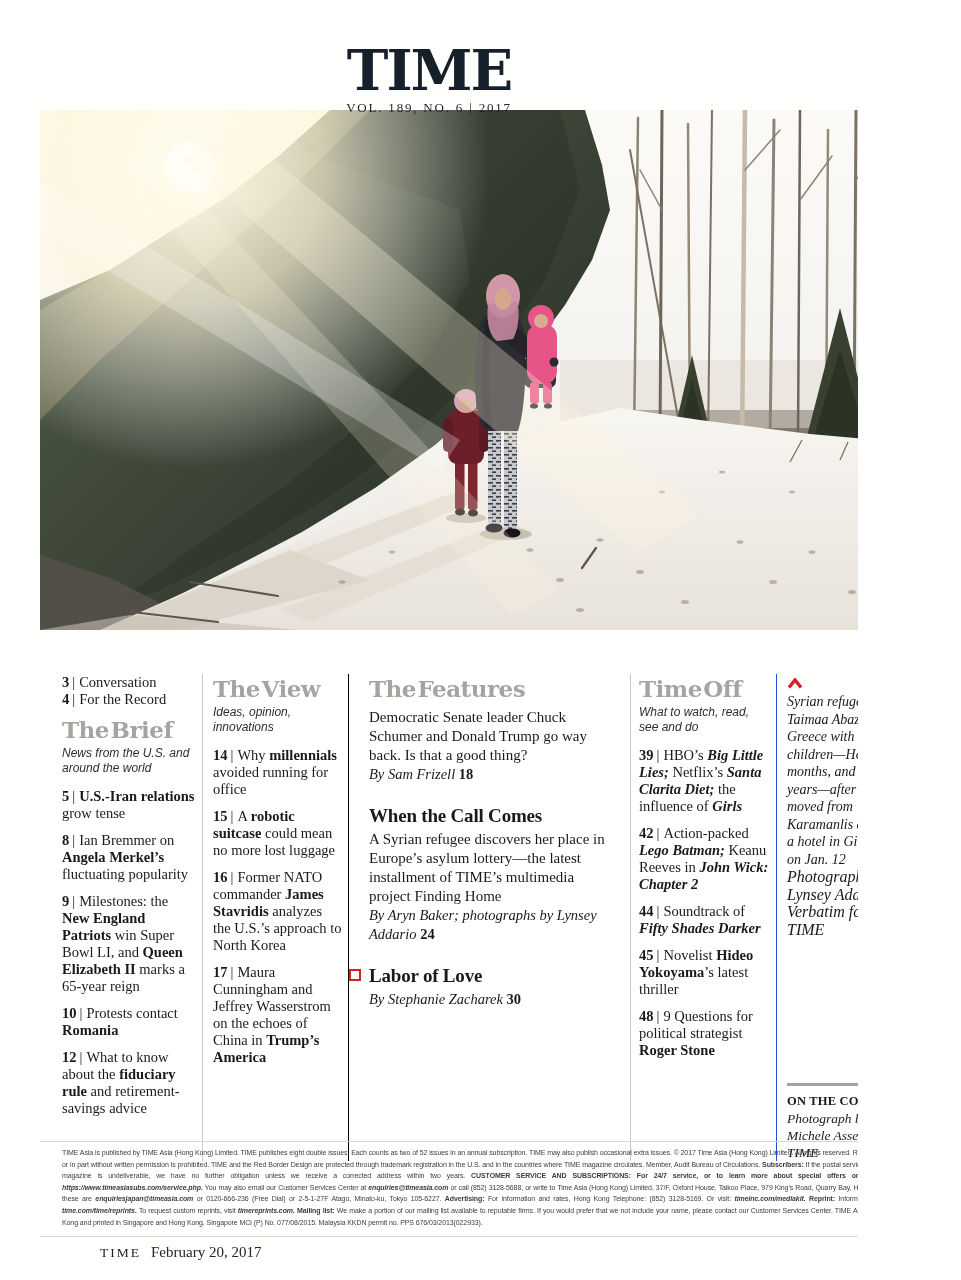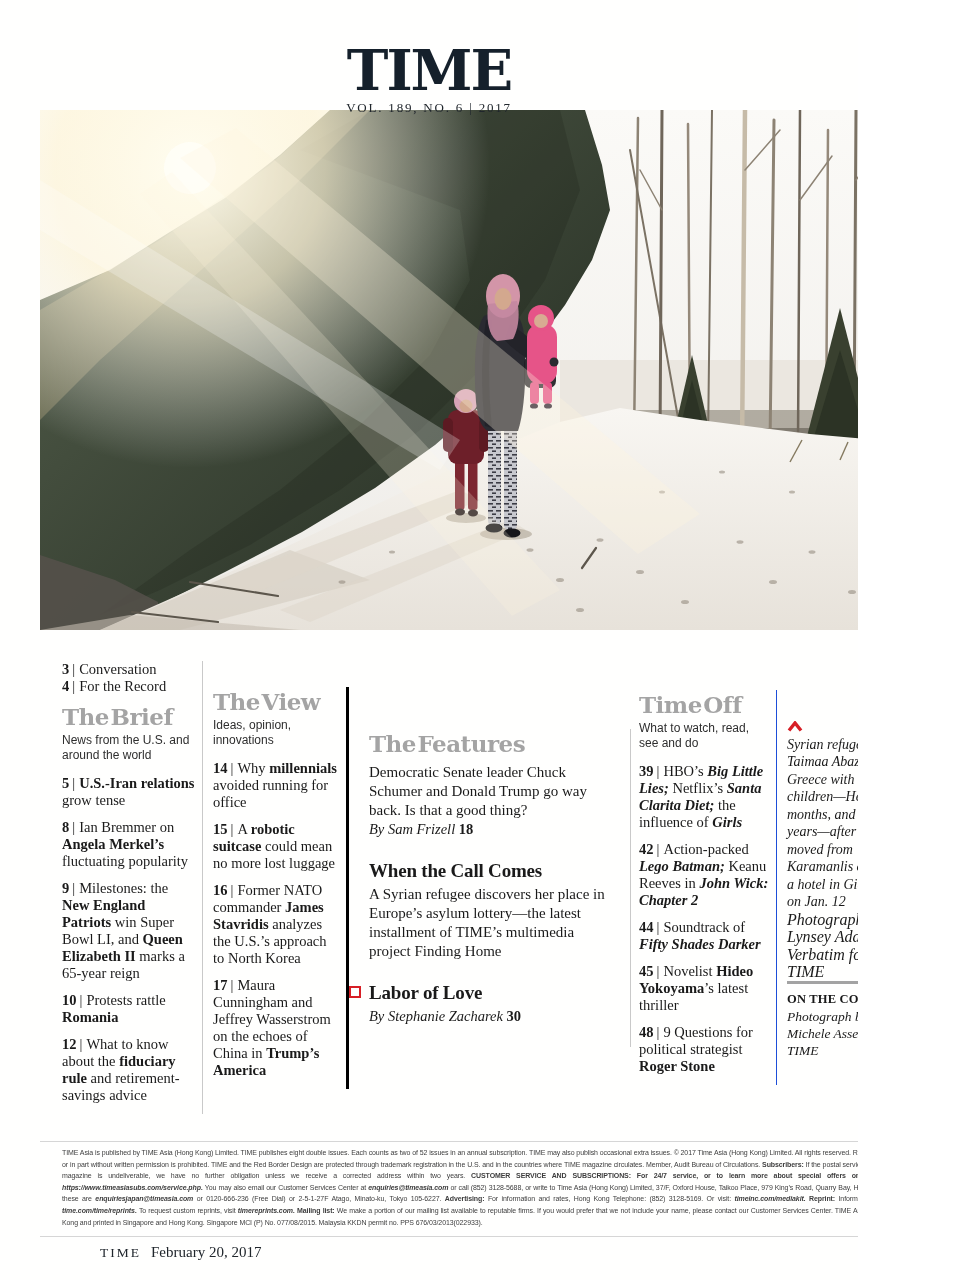--- a/index.html
+++ b/index.html
@@ -10,31 +10,31 @@
   .masthead{position:absolute;top:42px;left:0;width:100%;text-align:center;z-index:3;}
   .logo{font-family:"DejaVu Serif","Liberation Serif",serif;font-weight:700;font-size:56px;
         line-height:56px;letter-spacing:-2px;color:#15202b;}
   .issue-line{margin-top:2px;font-size:13px;letter-spacing:1.8px;color:#20262c;font-weight:500;}
 
   
   .photo{position:absolute;top:110px;left:40px;width:881px;height:520px;z-index:1;}
   .photo svg{display:block;}
 
   
-  .toc{position:absolute;top:644px;left:62px;width:858px;height:487px;display:flex;z-index:2;align-items:center;}
+  .toc{position:absolute;top:674px;left:62px;width:858px;height:487px;display:flex;z-index:2;}
   .col{box-sizing:border-box;font-size:14.5px;line-height:17px;}
   .c1{width:141px;padding-right:6px;border-right:1px solid #c9c9c9;}
-  .c2{width:146px;padding:0 6px 0 10px;border-right:3px solid #000000;}
+  .c2{width:146px;padding:0 6px 0 10px;border-right:1px solid #000000;}
   .c3{width:282px;padding:0 12px 0 20px;border-right:1px solid #c9c9c9;}
   .c4{width:146px;padding:0 6px 0 8px;border-right:1px solid #1d4ed8;}
   .c5{width:131px;padding-left:10px;display:flex;flex-direction:column;}
 
   .sec-header{font-family:"DejaVu Serif","Liberation Serif",serif;font-weight:700;font-size:23px;
               line-height:26px;color:#a4a4a4;letter-spacing:-.5px;word-spacing:-6px;margin:2px 0 3px 0;}
-  .sec-sub{font-family:"Liberation Sans","DejaVu Sans",sans-serif;font-size:12px;
+  .sec-sub{font-family:"Liberation Sans","DejaVu Sans",sans-serif;font-style:italic;font-size:12px;
            line-height:15px;color:#2e2e2e;margin-bottom:12px;}
   .front{margin-bottom:9px;}
   .front .toc-item{margin-bottom:0;}
   .toc-item{margin-bottom:10px;}
   .num{font-weight:700;}
   .bar{font-weight:400;padding:0 4px 0 3px;}
   .seg-b{font-weight:700;}
   .seg-i{font-style:italic;}
   .seg-bi{font-weight:700;font-style:italic;}
 
@@ -245,21 +245,21 @@
       <div class="front">
           <div class="toc-item"><span class="num">3</span><span class="bar">|</span><span>Conversation</span></div>
           <div class="toc-item"><span class="num">4</span><span class="bar">|</span><span>For the Record</span></div>
         </div>
       <div class="sec-header">The Brief</div>
       <div class="sec-sub">News from the U.S. and around the world</div>
       <div>
           <div class="toc-item"><span class="num">5</span><span class="bar">|</span><span class="seg-b">U.S.-Iran relations</span><span> grow tense</span></div>
           <div class="toc-item"><span class="num">8</span><span class="bar">|</span><span>Ian Bremmer on </span><span class="seg-b">Angela Merkel’s</span><span> fluctuating popularity</span></div>
           <div class="toc-item"><span class="num">9</span><span class="bar">|</span><span>Milestones: the </span><span class="seg-b">New England Patriots</span><span> win Super Bowl LI, and </span><span class="seg-b">Queen Elizabeth II</span><span> marks a 65-year reign</span></div>
-          <div class="toc-item"><span class="num">10</span><span class="bar">|</span><span>Protests rattle </span><span class="seg-b">Romania</span></div>
+          <div class="toc-item"><span class="num">10</span><span class="bar">|</span><span>Protests contact </span><span class="seg-b">Romania</span></div>
           <div class="toc-item"><span class="num">12</span><span class="bar">|</span><span>What to know about the </span><span class="seg-b">fiduciary rule</span><span> and retirement-savings advice</span></div>
         </div>
     </div>
 
     <div class="col c2">
       <div class="sec-header">The View</div>
       <div class="sec-sub">Ideas, opinion, innovations</div>
       <div>
           <div class="toc-item"><span class="num">14</span><span class="bar">|</span><span>Why </span><span class="seg-b">millennials</span><span> avoided running for office</span></div>
           <div class="toc-item"><span class="num">15</span><span class="bar">|</span><span>A </span><span class="seg-b">robotic suitcase</span><span> could mean no more lost luggage</span></div>
@@ -271,20 +271,21 @@
     <div class="col c3">
       <div class="sec-header">The Features</div>
       <div>
           <div class="feature">
             <div class="fbody"><span>Democratic Senate leader Chuck Schumer and Donald Trump go way back. Is that a good thing?</span></div>
             <div class="fbyline"><span class="seg-i">By Sam Frizell </span><span class="seg-b">18</span></div>
           </div>
           <div class="feature">
             <div class="ftitle">When the Call Comes</div>
             <div class="fbody"><span>A Syrian refugee discovers her place in Europe’s asylum lottery—the latest installment of TIME’s multimedia project Finding Home</span></div>
+            <div class="fbyline"><span class="seg-i">By Aryn Baker; photographs by Lynsey Addario </span><span class="seg-b">24</span></div>
           </div>
           <div class="feature">
             <span class="fmarker"></span>
             <div class="ftitle">Labor of Love</div>
             <div class="fbyline"><span class="seg-i">By Stephanie Zacharek </span><span class="seg-b">30</span></div>
           </div>
         </div>
     </div>
 
     <div class="col c4">

